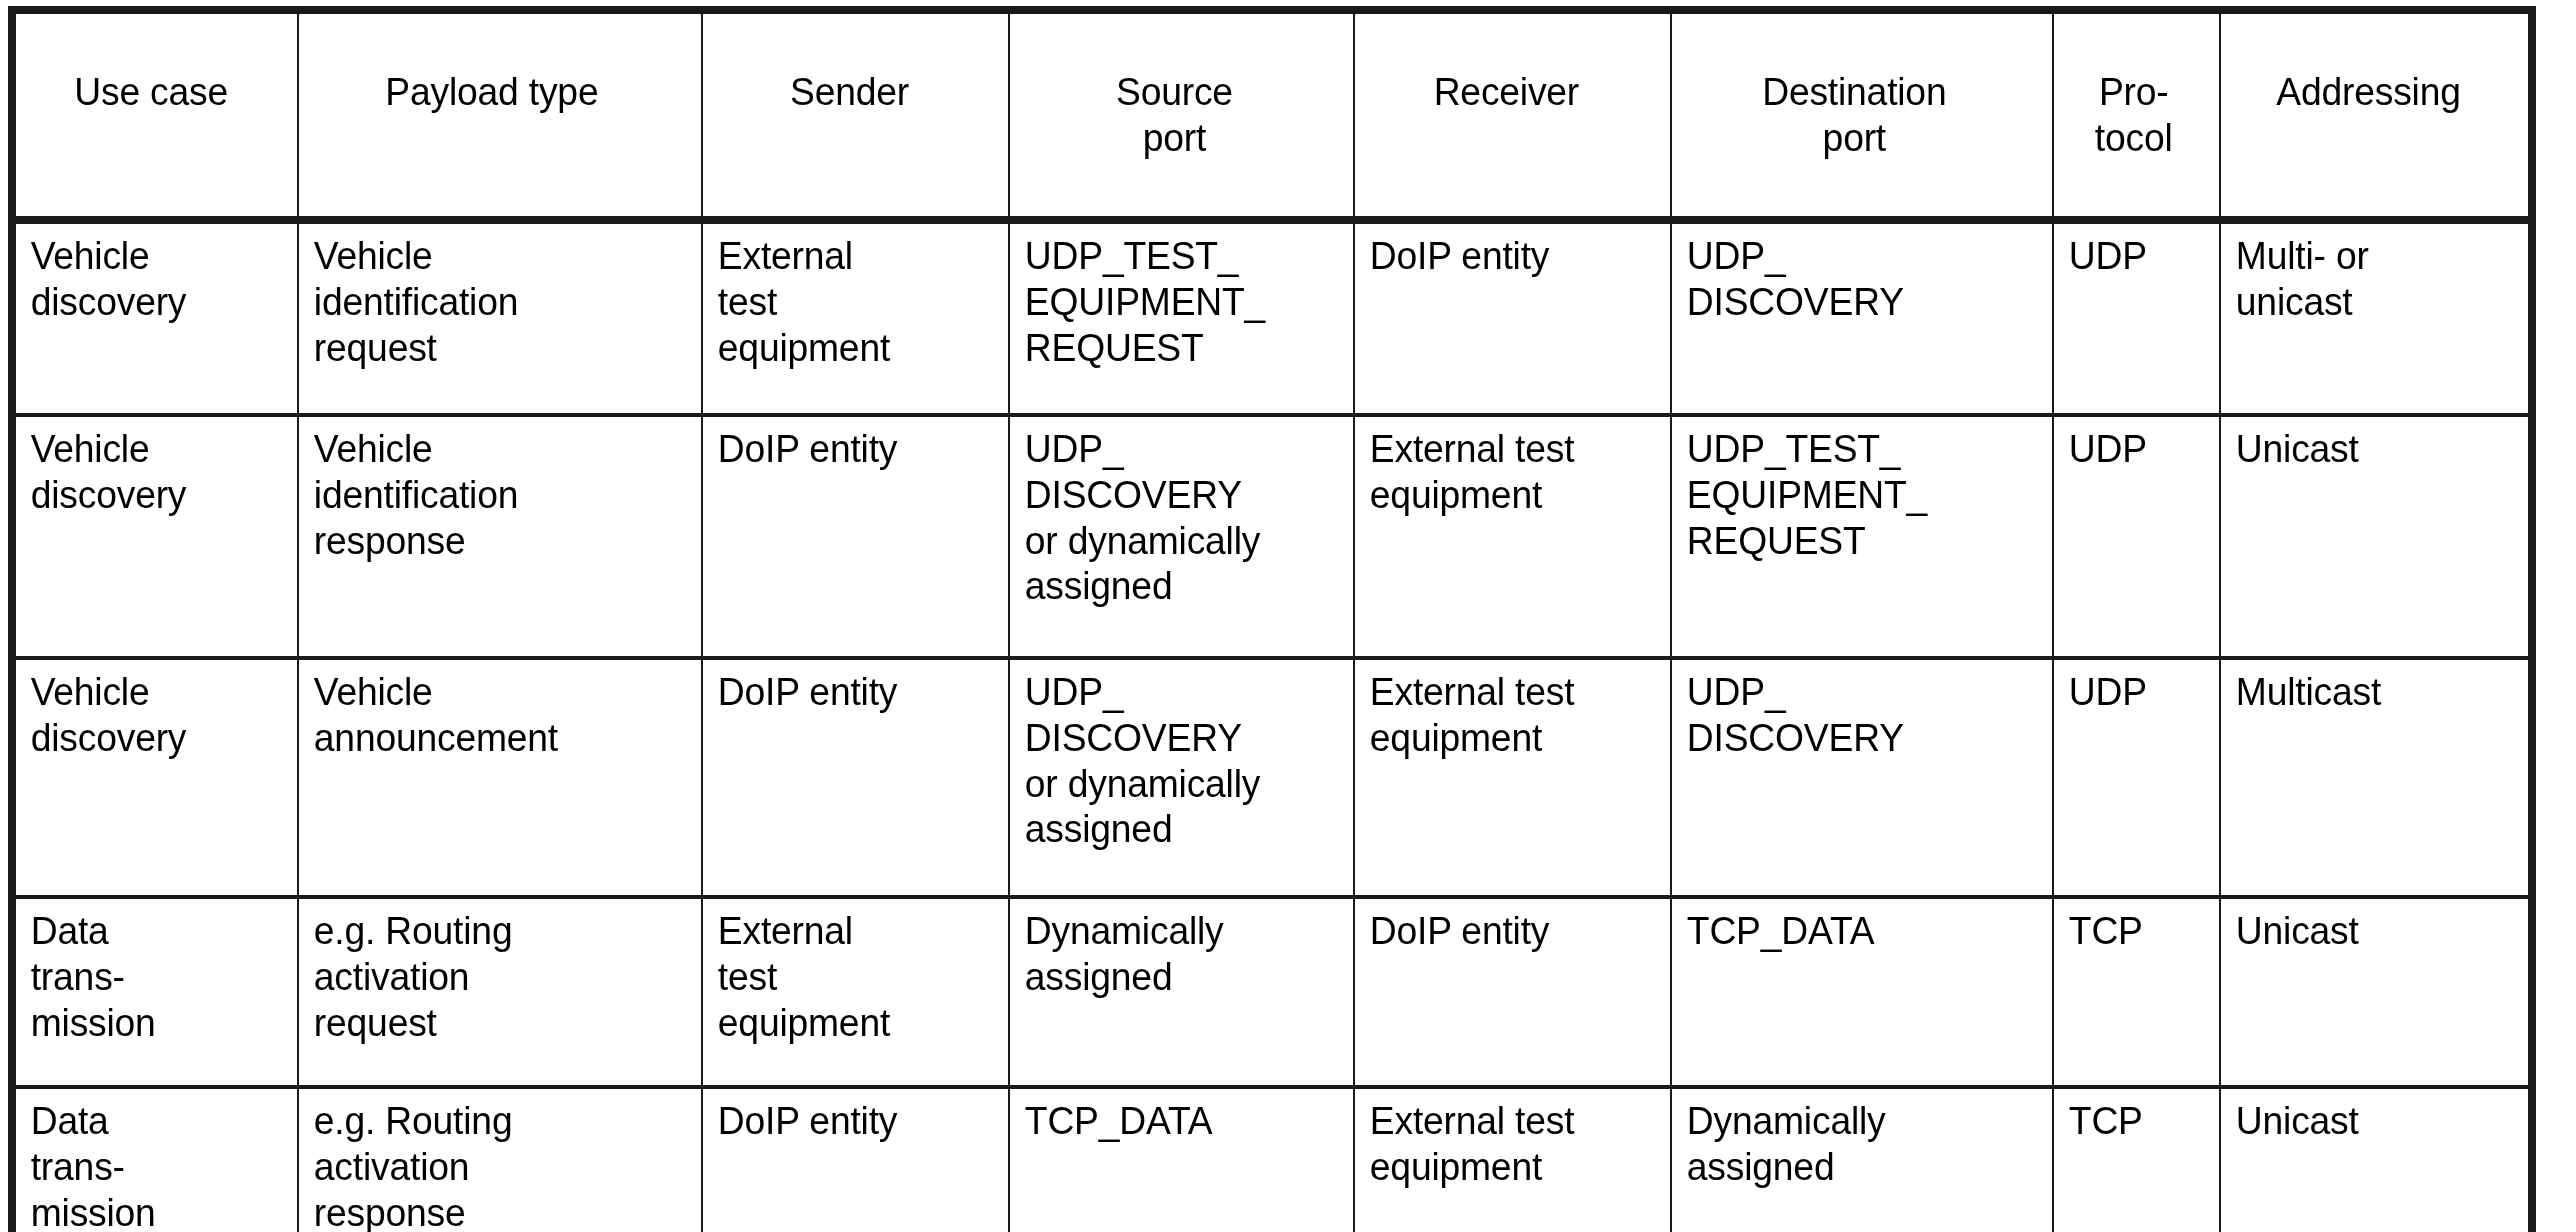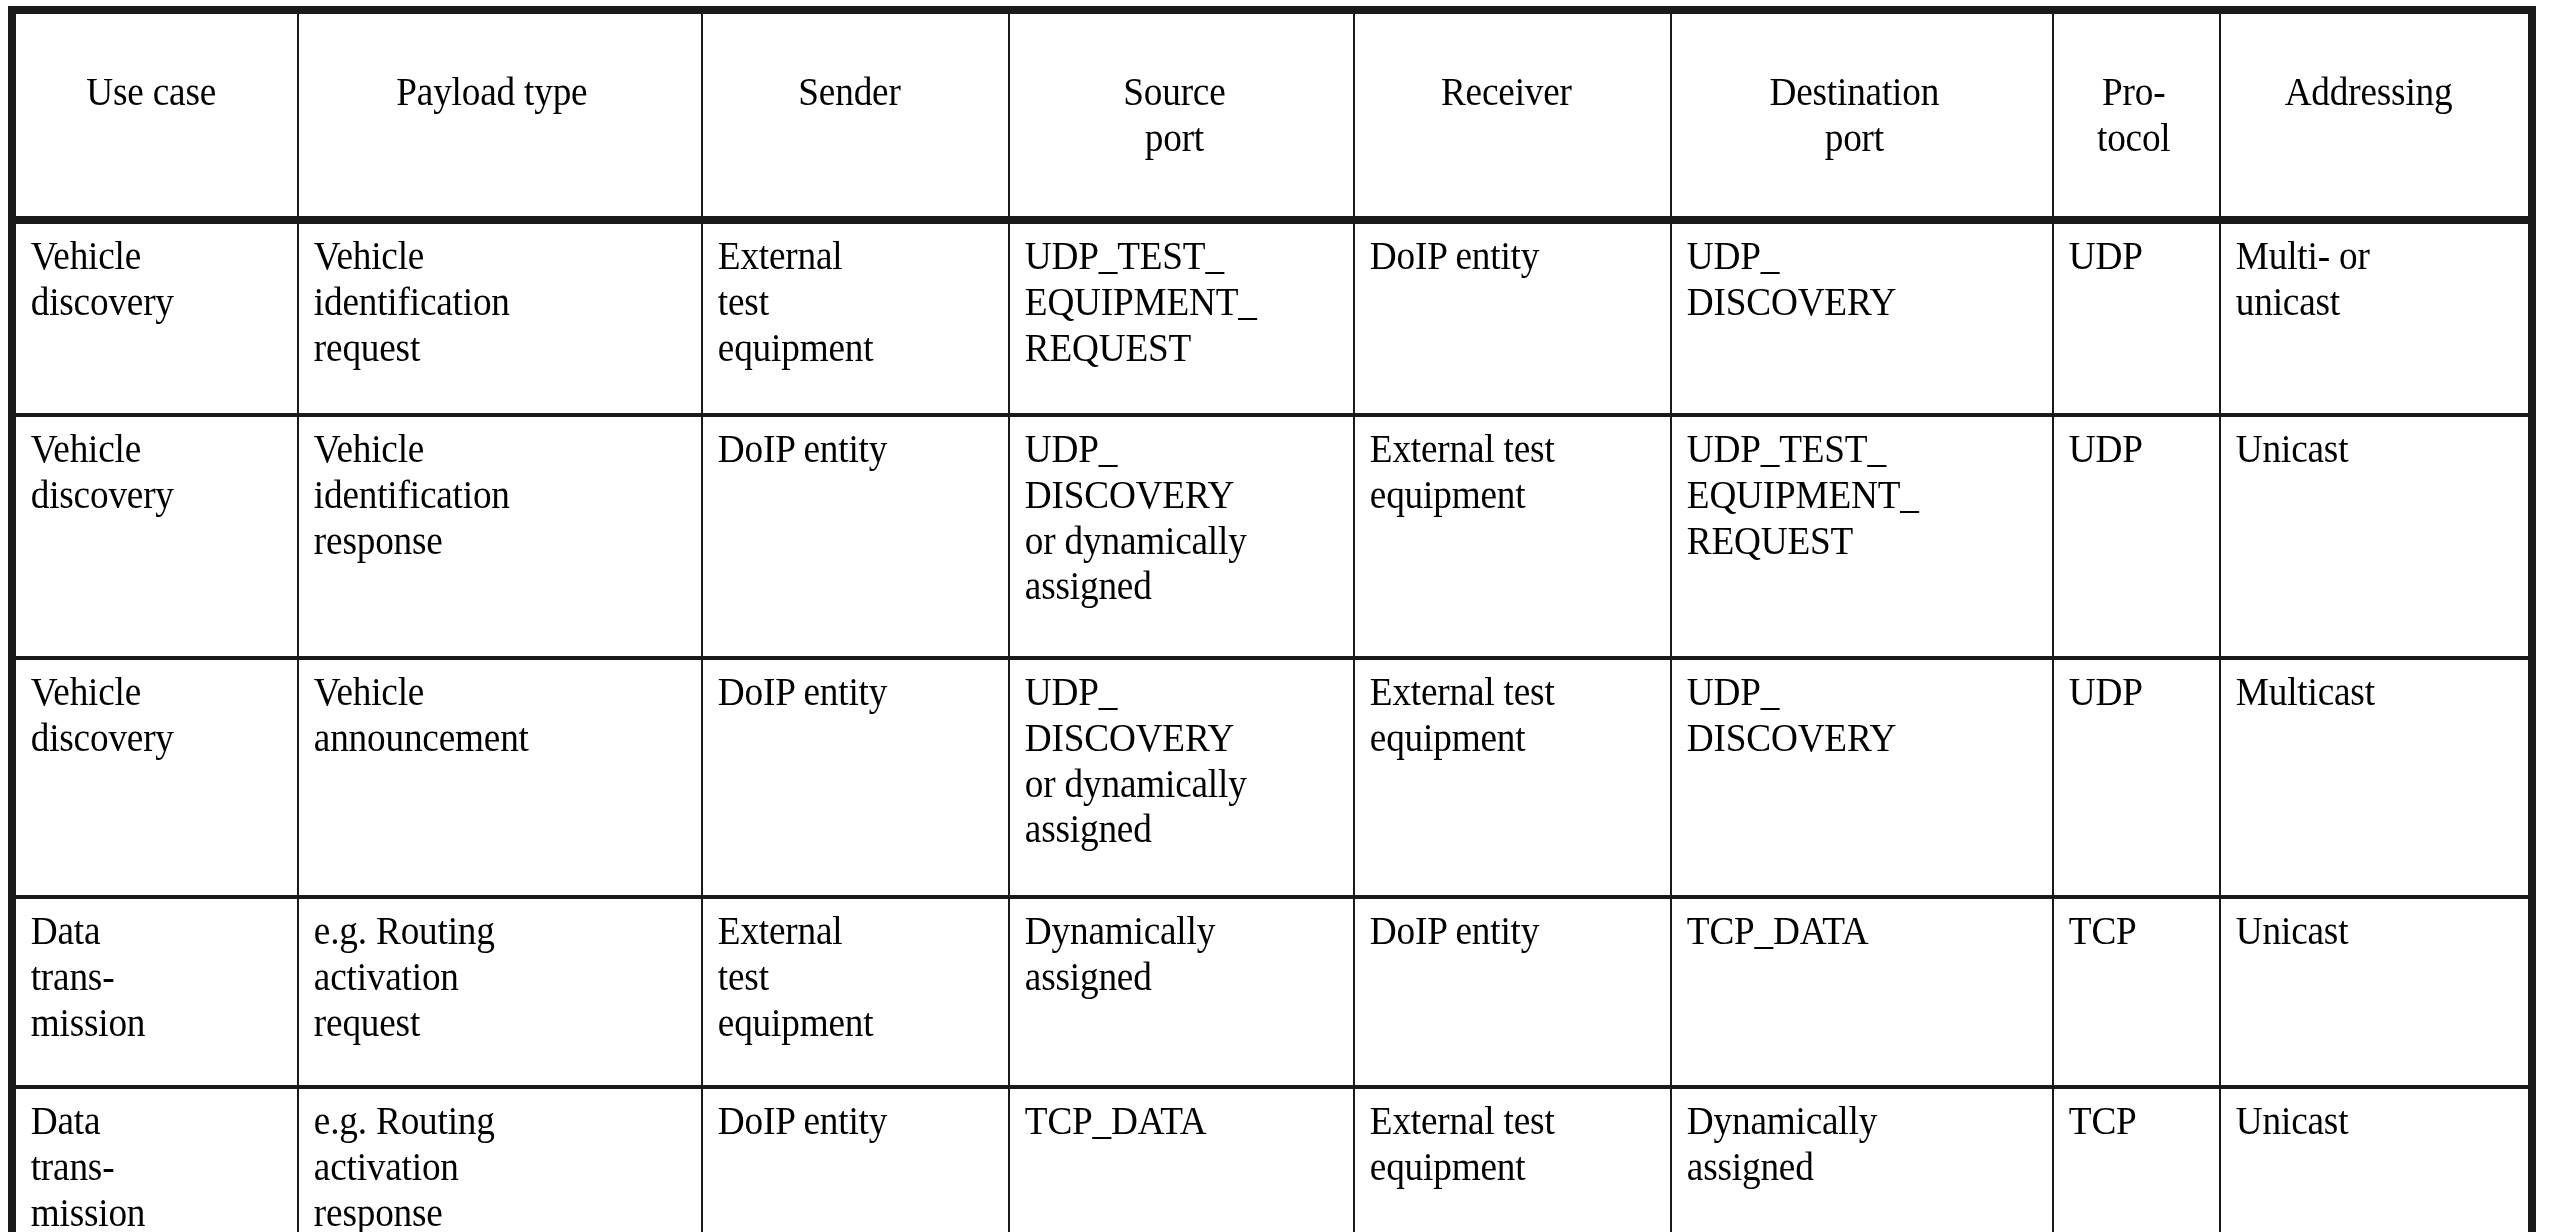--- a/index.html
+++ b/index.html
@@ -13,21 +13,20 @@
     overflow: hidden;
     font-family: "Liberation Sans", sans-serif;
     color: #000000;
   }
 
   .table-wrap {
     box-sizing: border-box;
     width: 2576px;
     height: 896px;
     padding: 5.8px 41px 7.8px 7.8px;
-    font-family: Liberation Serif, serif;
   }
 
   table.doip-table {
     border-collapse: collapse;
     table-layout: fixed;
     width: 2528px;
     background: #fff;
   }
 
   

